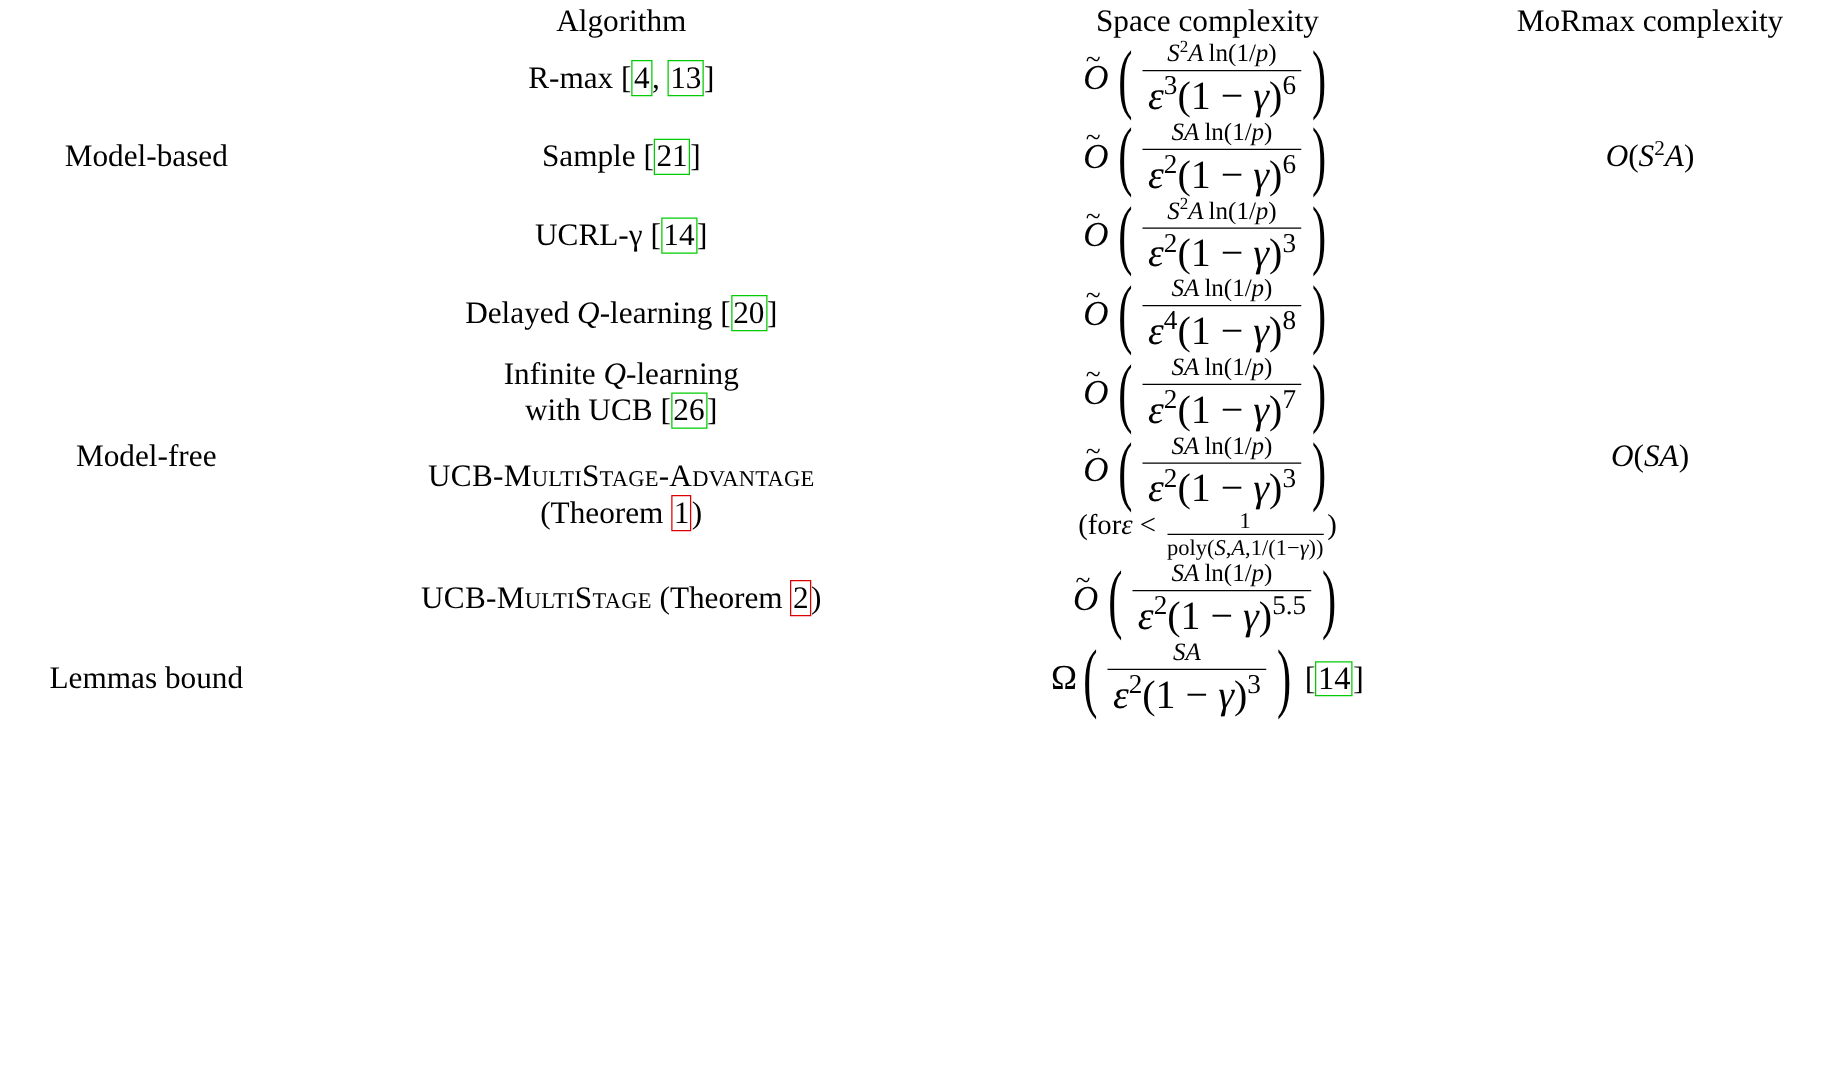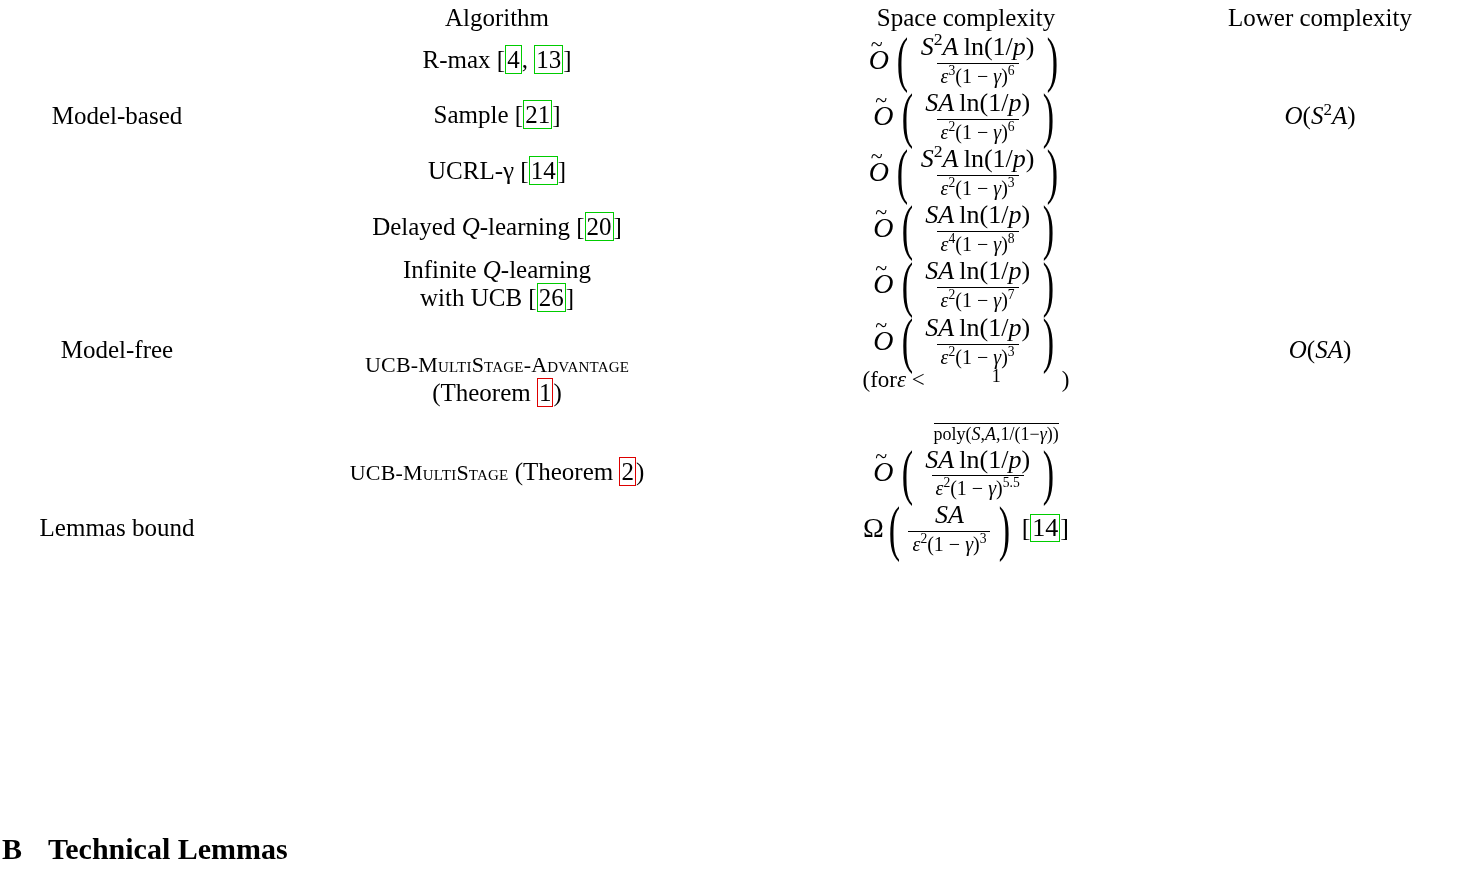--- a/index.html
+++ b/index.html
@@ -64,21 +64,21 @@
   .sc {
     padding: 6px 4px;
   }
 
   .space {
     font-size: 26px;
   }
   i, .it { font-style: italic; }
   .sc-small {
     font-variant: small-caps;
-    font-size: 22px;
+    font-size: 25px;
     letter-spacing: 0.2px;
   }
   .cite {
     border: 1.5px solid #00cc00;
     padding: 0 1px;
     color: #000;
     font-style: normal;
   }
   .cite-red {
     border: 1.5px solid #dd0000;
@@ -118,27 +118,27 @@
   .frac {
     display: inline-flex;
     flex-direction: column;
     align-items: center;
     justify-content: center;
     padding: 0 4px;
     line-height: 1.15;
   }
   .frac .num {
     padding: 0 4px 1px 4px;
-    font-size: 26px;
+    font-size: 20px;
     font-family: Liberation Serif, serif;
   }
   .frac .den {
     border-top: 1.4px solid #000;
     padding: 1px 4px 0 4px;
-    font-size: 20px;
+    font-size: 32px;
   }
   sup { font-size: 0.68em; vertical-align: super; line-height: 0; }
 
   .cond {
     font-size: 23px;
     margin-top: -2px;
     display: flex;
     align-items: flex-start;
     justify-content: center;
   }
@@ -147,21 +147,20 @@
     flex-direction: column;
     align-items: center;
     justify-content: center;
     padding: 0 3px;
     font-size: 18px;
     line-height: 1.1;
   }
   .frac-sm .den {
     border-top: 1.2px solid #000;
     padding-top: 1px;
-    margin-top: 36px;
   }
 
   .section-head {
     position: absolute;
     left: 2px;
     top: 828px;
     font-size: 30px;
     font-weight: bold;
   }
   .section-head .num { margin-right: 26px; }
@@ -177,21 +176,21 @@
       <col style="width:530px">
       <col style="width:408px">
       <col style="width:300px">
     </colgroup>
 
     <tbody>
         <tr>
       <td class="hdr hline-top"></td>
       <td class="hdr hline-top vline-l vline-r">Algorithm</td>
       <td class="hdr hline-top vline-r">Space complexity</td>
-      <td class="hdr hline-top">Lower complexity</td>
+      <td class="hdr hline-top">MoRmax complexity</td>
     </tr>
 
     <tr>
       <td class="cat hline-thick" rowspan="3">Model-based</td>
 
       <td class="algo hline-thick vline-l vline-r">
         <span>R-max</span>
         [<span class="cite">4</span>,&nbsp;<span class="cite">13</span>]
       </td>
 
@@ -353,17 +352,14 @@
 
     <tr>
       <td class="hline-thick" style="height:0"></td>
       <td class="hline-thick" style="height:0"></td>
       <td class="hline-thick" style="height:0"></td>
       <td class="hline-thick" style="height:0"></td>
     </tr>
   </tbody>
     </table>
 
-  <div class="section-head">
-    <span class="num">B</span><span>Technical Lemmas</span>
-  </div>
 
 </div>
 
 </body></html>

